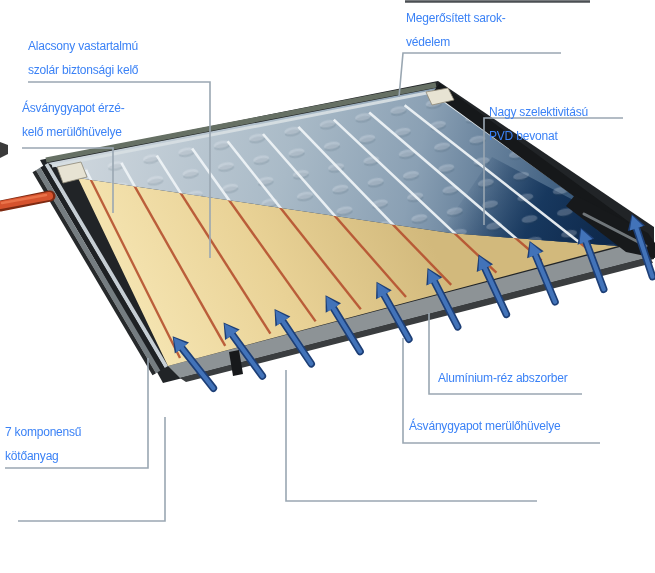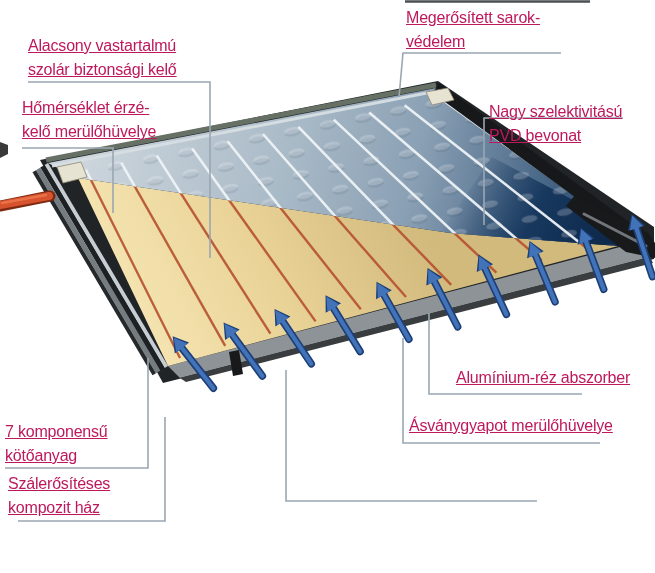--- a/index.html
+++ b/index.html
@@ -1,26 +1,26 @@
 <!DOCTYPE html>
 <html><head>
 <meta charset="utf-8">
 <style>
   html,body{margin:0;padding:0;background:#ffffff;}
   .stage{position:relative;width:655px;height:573px;background:#fff;overflow:hidden;
          font-family:"Liberation Sans",sans-serif;}
   .stage svg{position:absolute;left:0;top:0;}
-  .lbl{position:absolute;font-size:16px;line-height:24px;letter-spacing:-0.2px;
-       color:#be185d;white-space:nowrap;text-decoration:underline;}
+  .lbl{position:absolute;font-size:12px;line-height:24px;letter-spacing:-0.2px;
+       color:#3b82f6;white-space:nowrap;}
   .lbl span{display:block;}
   #lbl-glass{left:28px;top:34px;}
   #lbl-sensor{left:22px;top:96px;}
   #lbl-corner{left:406px;top:6px;}
   #lbl-pvd{left:489px;top:72px;margin-top:28px;}
-  #lbl-absorber{left:456px;top:366px;}
+  #lbl-absorber{left:438px;top:366px;}
   #lbl-insulation{left:409px;top:414px;}
   #lbl-fluid{left:290px;top:474px;}
   #lbl-binder{left:5px;top:420px;}
   #lbl-housing{left:8px;top:472px;}
   .leader{stroke:#9aa7b2;stroke-width:1.6;fill:none;}
   .leader-dark{stroke:#4b4f53;stroke-width:2.5;fill:none;}
 </style>
 </head>
 <body>
 
@@ -187,38 +187,34 @@
         <line x1="652.4069806041944" y1="276.6856831223957" x2="636.4340238473702" y2="228.2515561823483" stroke="#4273b9" stroke-width="4.2" stroke-linecap="round"></line>
         <polygon points="632.2058882352696,215.43075787468868 643.0818451920826,226.05918956866657 629.7862025026578,230.44392279603005" fill="#4273b9"></polygon>
       </g>
   </svg>
 
   <div class="lbl" id="lbl-glass">
     <span>Alacsony vastartalmú</span>
     <span>szolár biztonsági kelő</span>
   </div>
   <div class="lbl" id="lbl-sensor">
-    <span>Hőmérséklet érzé-</span>
+    <span>Ásványgyapot érzé-</span>
     <span>kelő merülőhüvelye</span>
   </div>
   <div class="lbl" id="lbl-corner">
     <span>Megerősített sarok-</span>
     <span>védelem</span>
   </div>
   <div class="lbl" id="lbl-pvd">
     <span>Nagy szelektivitású</span>
     <span>PVD bevonat</span>
   </div>
   <div class="lbl" id="lbl-absorber">
     <span>Alumínium-réz abszorber</span>
   </div>
   <div class="lbl" id="lbl-insulation">
     <span>Ásványgyapot merülőhüvelye</span>
   </div>
   <div class="lbl" id="lbl-binder">
     <span>7 komponensű</span>
     <span>kötőanyag</span>
   </div>
-  <div class="lbl" id="lbl-housing">
-    <span>Szálerősítéses</span>
-    <span>kompozit ház</span>
-  </div>
 </div>
 
 </body></html>

